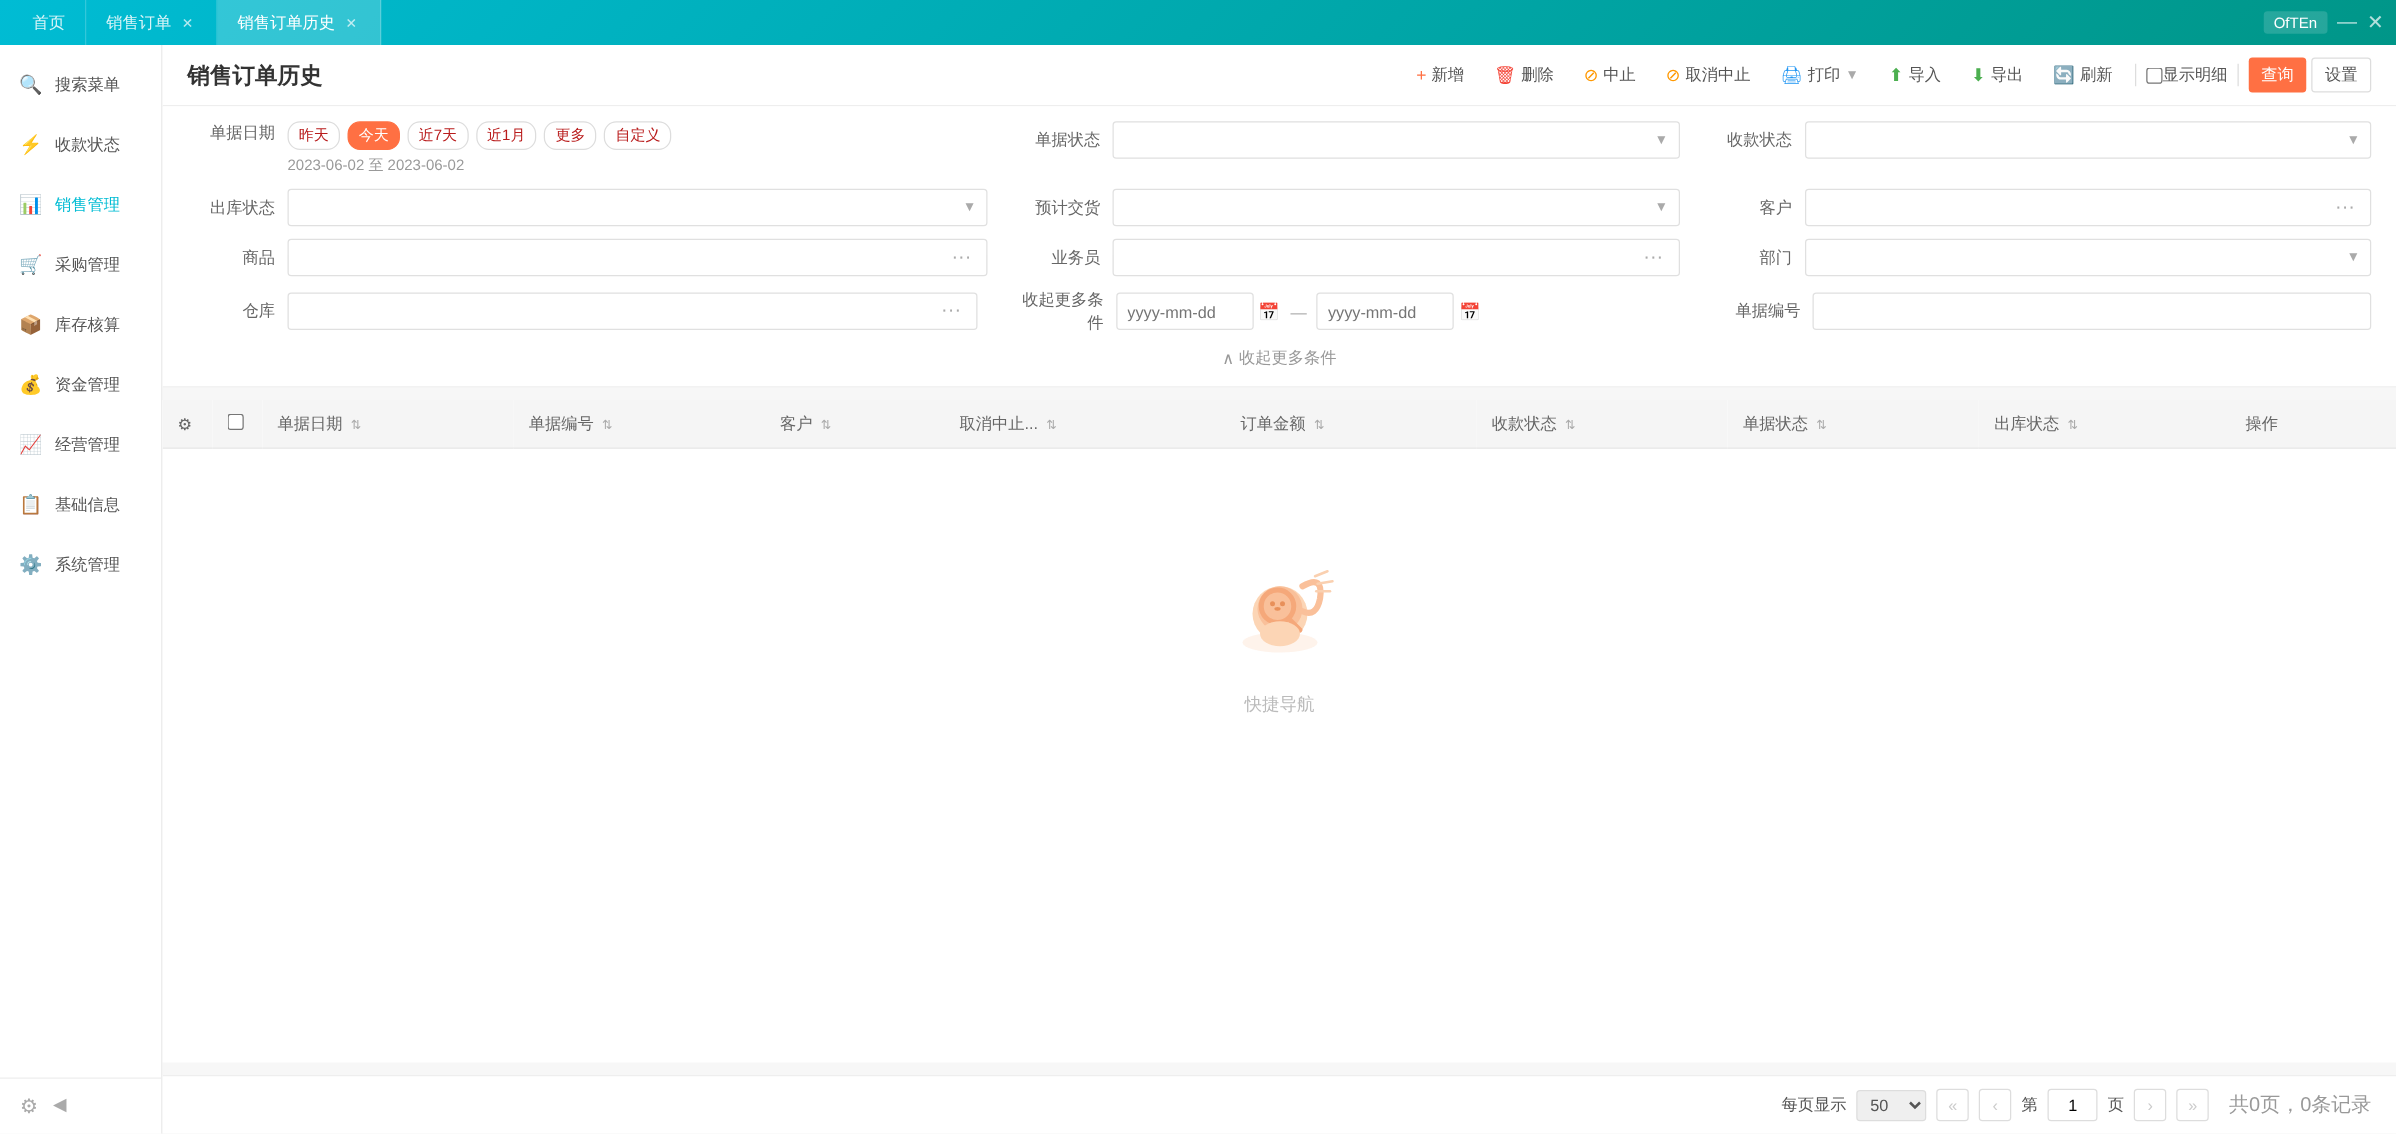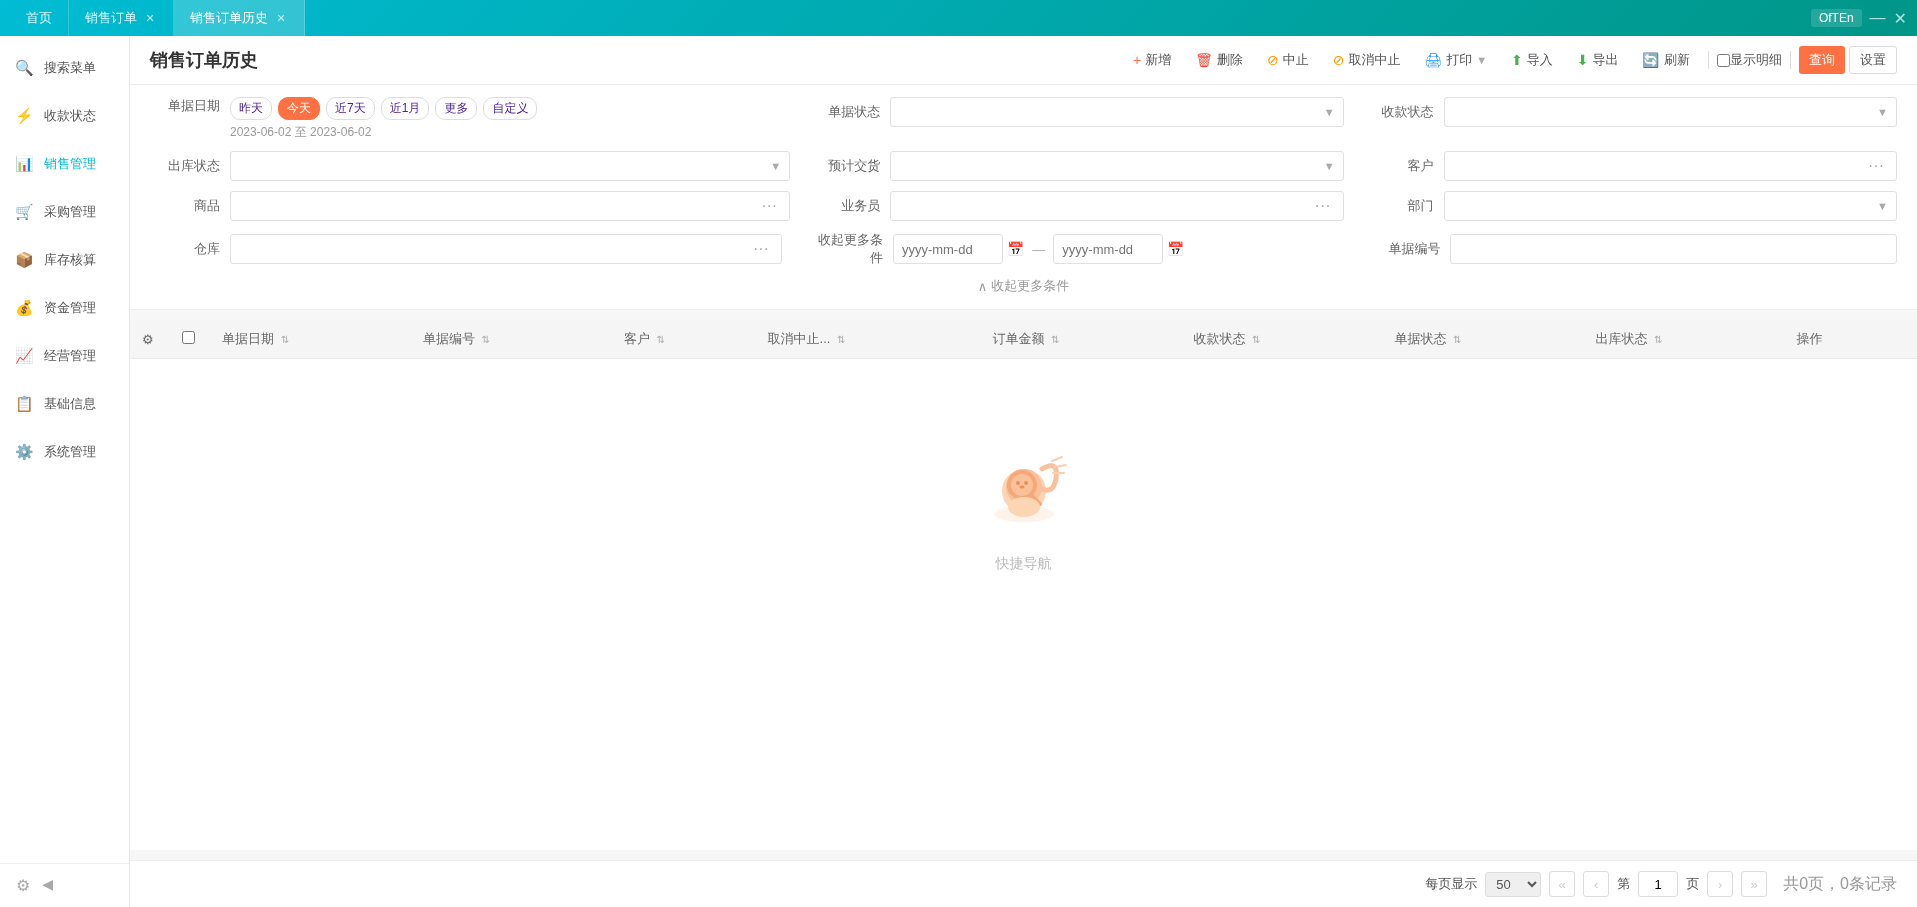--- a/index.html
+++ b/index.html
@@ -186,21 +186,21 @@
       text-align: right;
       padding-right: 10px;
     }
     .date-quick-btn {
       padding: 2px 8px;
       border-radius: 10px;
       border: 1px solid #ddd;
       background: #fff;
       cursor: pointer;
       font-size: 12px;
-      color: #4c1d95;
+      color: #b91c1c;
     }
     .date-quick-btn.active {
       background: #ff7043;
       color: #fff;
       border-color: #ff7043;
     }
     .date-range-text { font-size: 12px; color: #999; }
     .filter-select {
       flex: 1;
       height: 30px;

